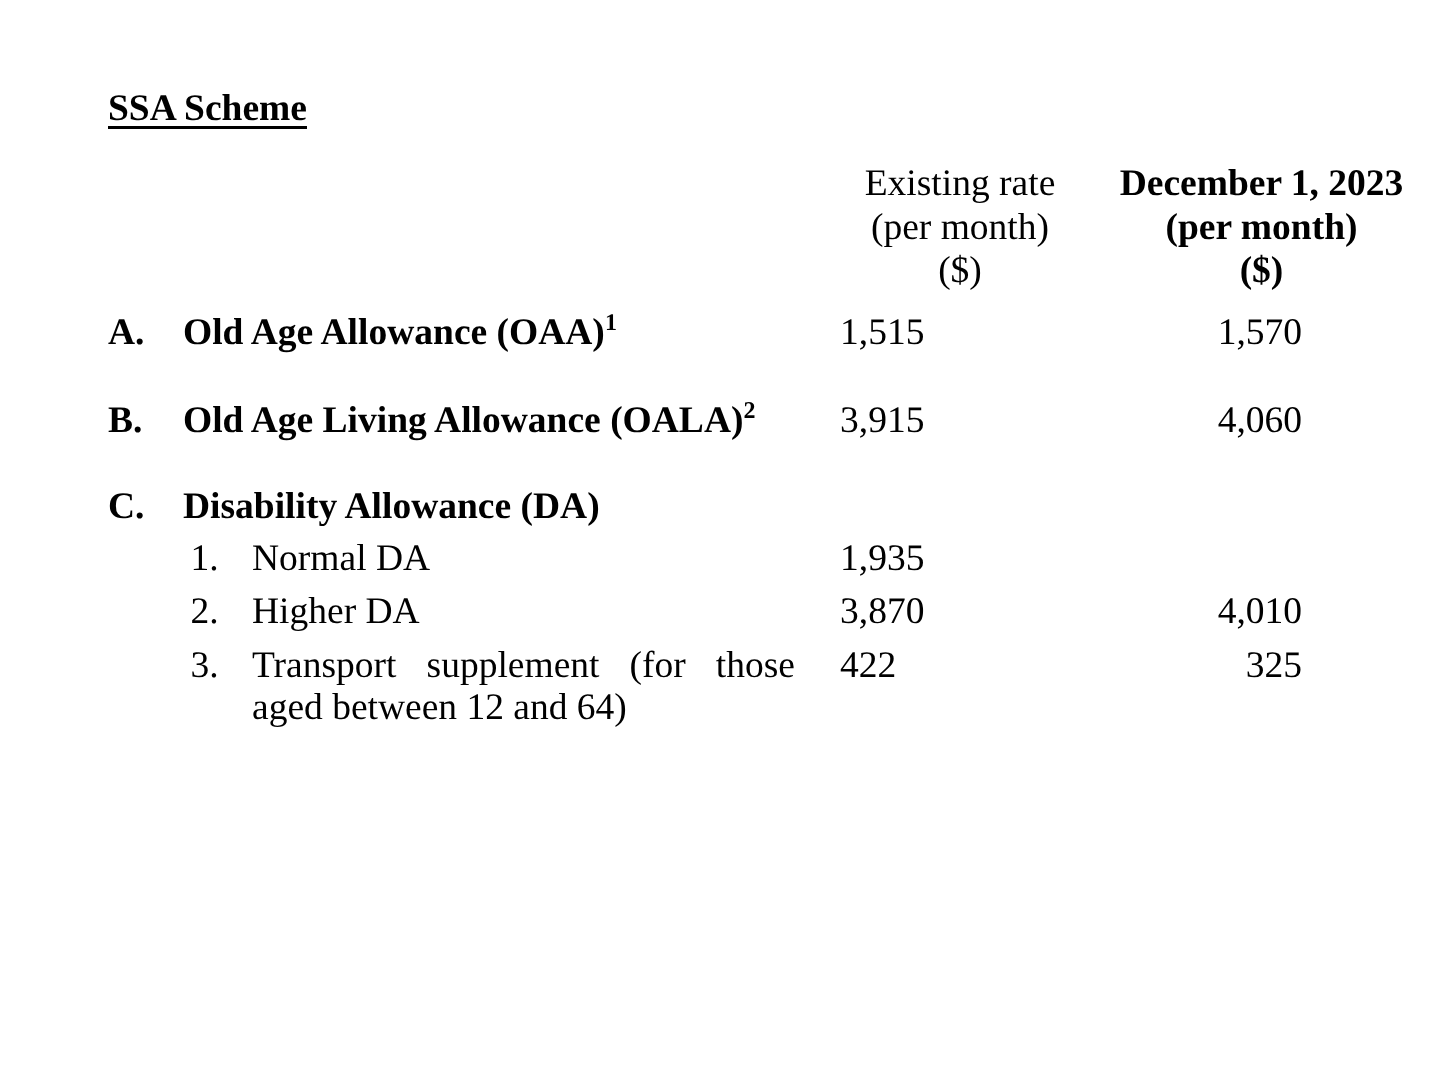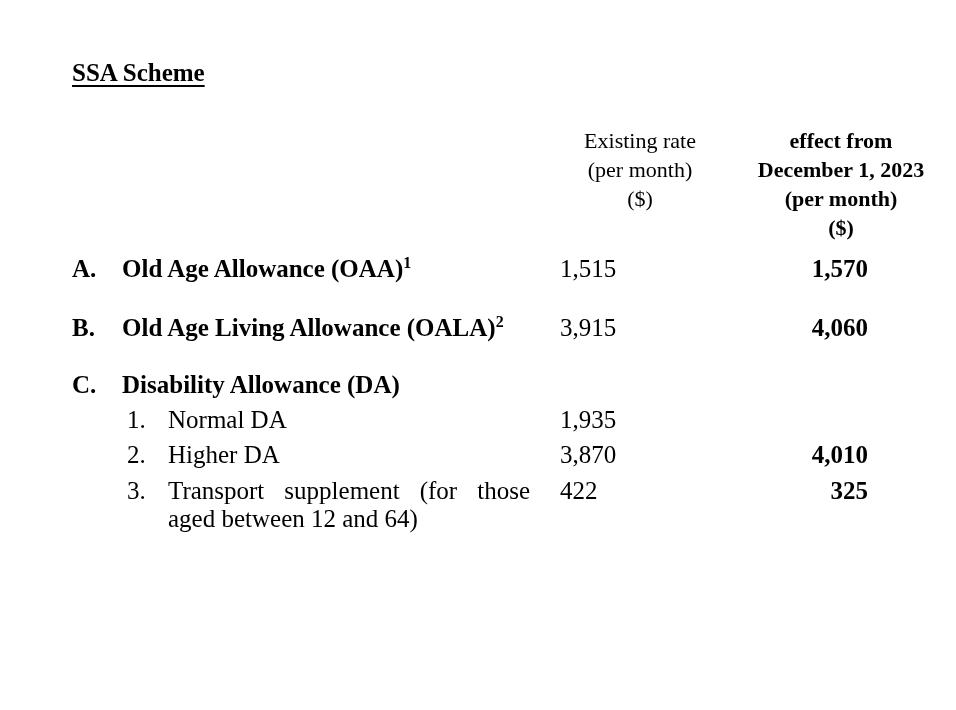--- a/index.html
+++ b/index.html
@@ -28,22 +28,22 @@
     text-decoration-thickness: 2px;
     text-underline-offset: 4px;
     margin: 0;
   }
   .grid {
     display: grid;
     grid-template-columns: 50px 438px 160px 225px;
     align-items: start;
   }
   .header-row {
-    margin-top: 40px;
-    font-size: 22px;
+    margin-top: 22px;
+    font-size: 25px;
     line-height: 29px;
   }
   .hdr-existing {
     text-align: center;
     font-weight: normal;
   }
   .hdr-new {
     text-align: center;
     font-weight: bold;
     padding-left: 17px;
@@ -61,21 +61,21 @@
   .bold { font-weight: bold; }
   .sub .marker { padding-left: 55px; }
   .sub .label  { padding-left: 46px; padding-right: 30px; font-family: Liberation Serif, serif; }
   .val-existing {
     text-align: left;
     padding-right: 57px;
   }
   .val-new {
     text-align: right;
     padding-right: 77px;
-    font-weight: bold;
+    font-weight: normal;
   }
   .justify-line {
     text-align: justify;
     text-align-last: justify;
   }
   sup {
     font-size: 16px;
     line-height: 0;
     vertical-align: super;
   }
@@ -90,21 +90,20 @@
 
     <div class="grid header-row">
       <div></div>
       <div></div>
       <div class="hdr-existing">
         <div>Existing rate</div>
         <div>(per month)</div>
         <div>($)</div>
       </div>
       <div class="hdr-new">
-        <div>effect from</div>
         <div>December 1, 2023</div>
         <div>(per month)</div>
         <div>($)</div>
       </div>
     </div>
 
     <div class="grid row row-a">
       <div class="marker bold">A.</div>
       <div class="label bold"><span>Old Age Allowance (OAA)</span><sup>1</sup></div>
       <div class="val-existing">1,515</div>

